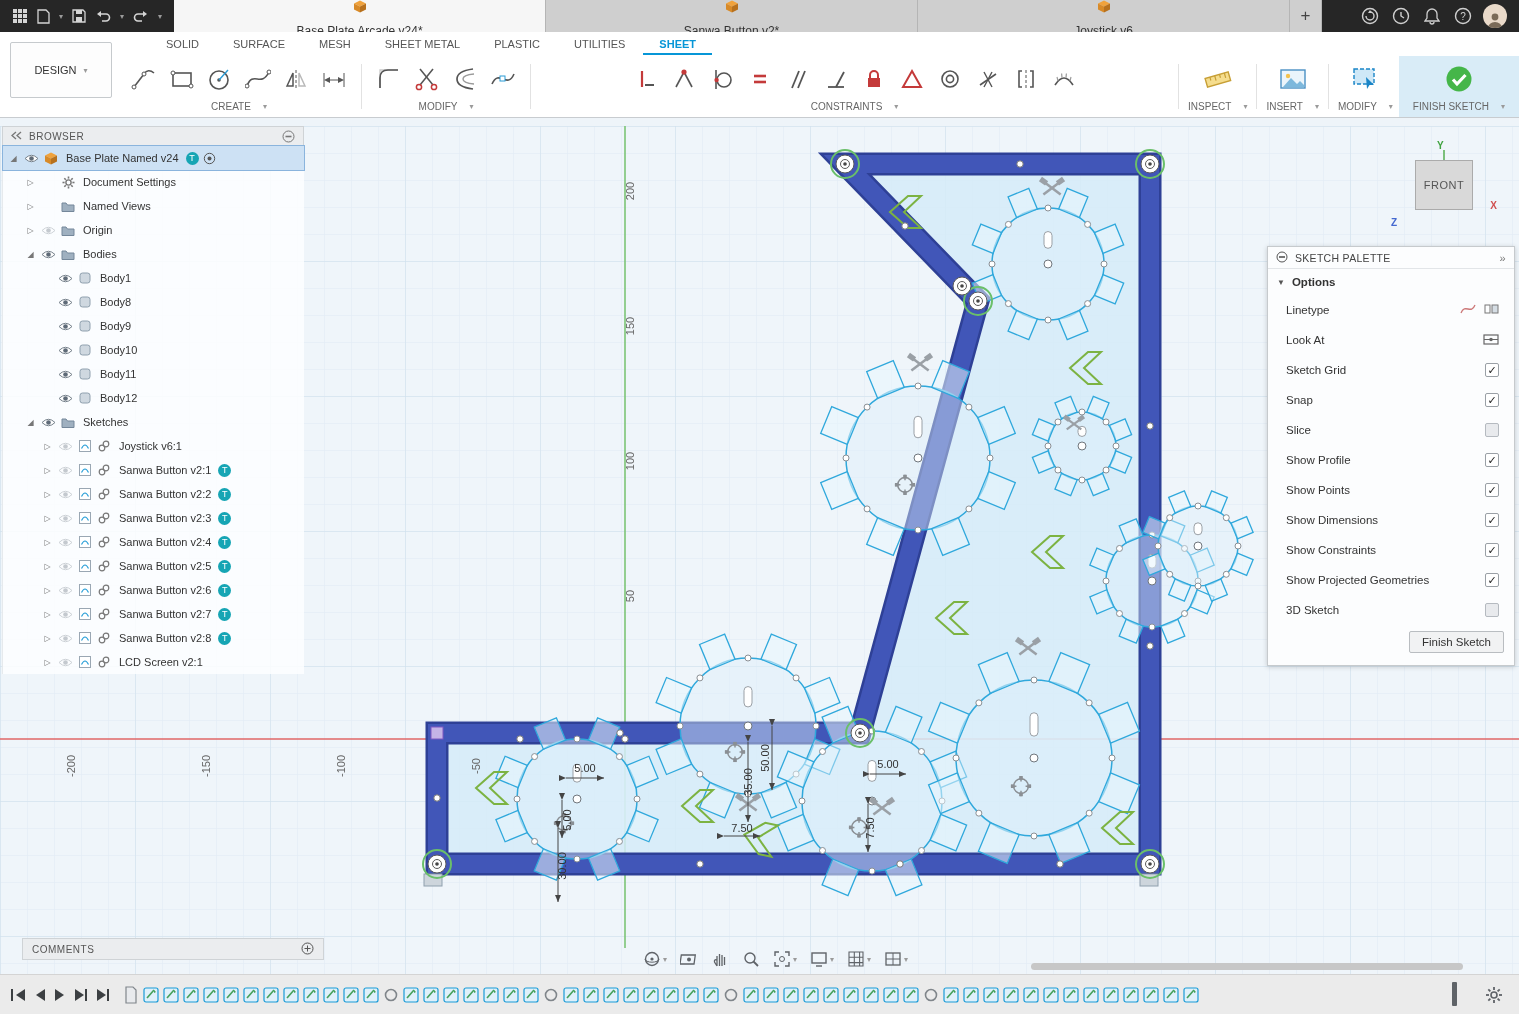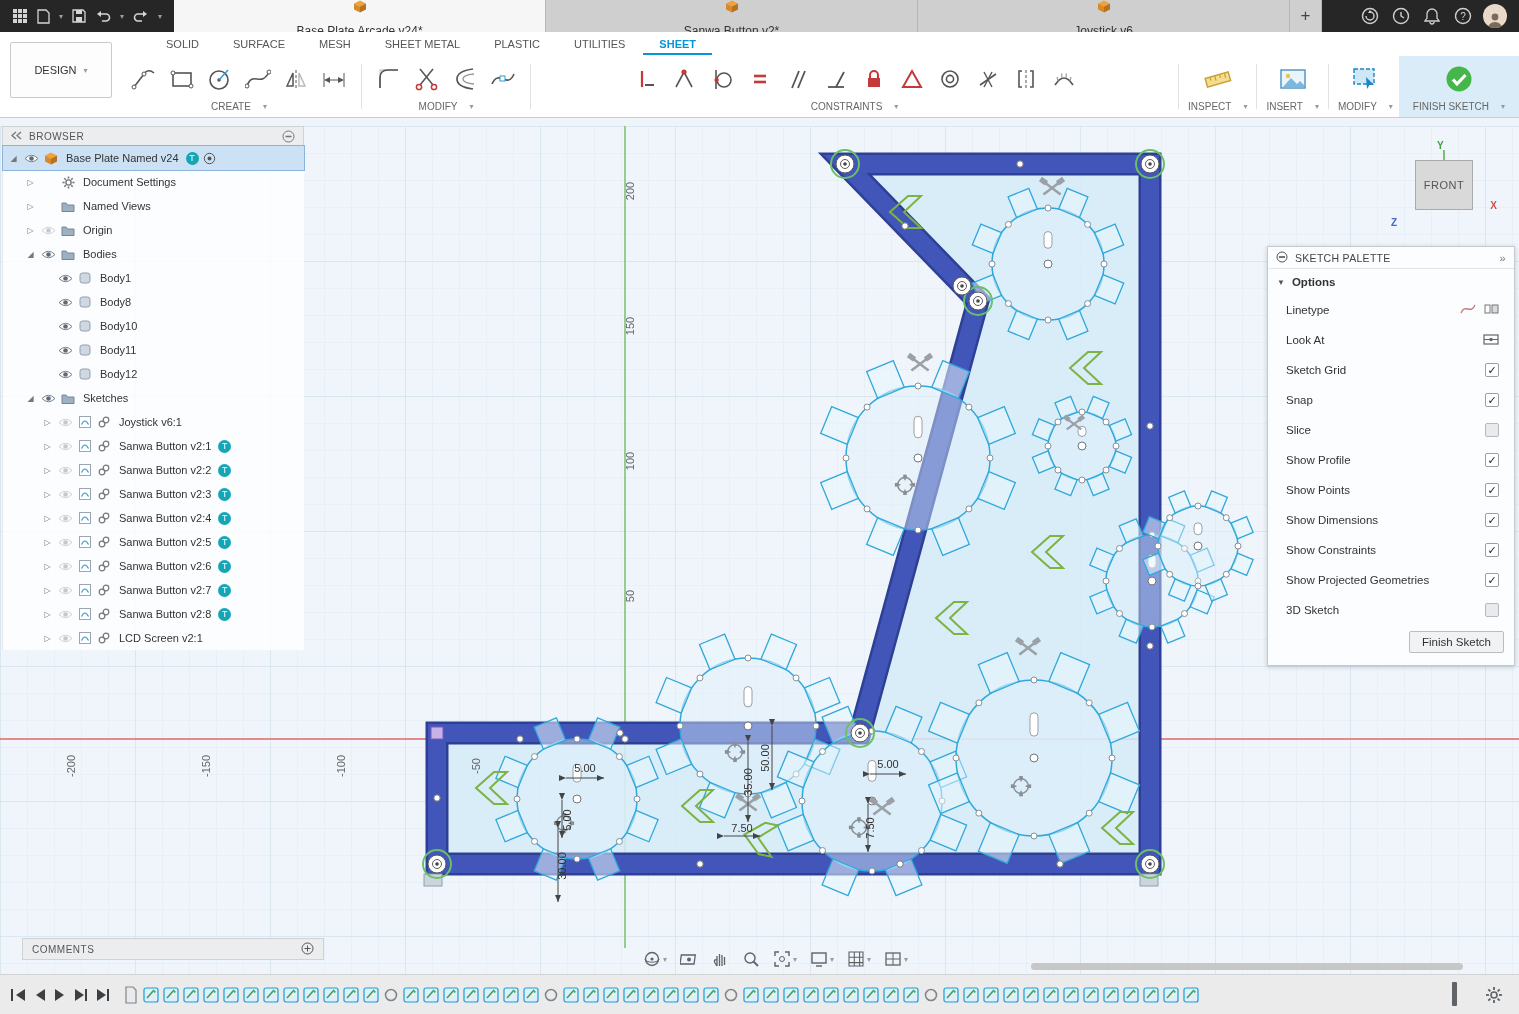--- a/index.html
+++ b/index.html
@@ -956,20 +956,35 @@
             <svg width="15" height="11">
               <path d="M1 5.5 Q7.5 -1 14 5.5 Q7.5 12 1 5.5Z" fill="#fff" stroke="#77828c"></path>
               <circle cx="7.5" cy="5.5" r="2.3" fill="#5f6b78"></circle>
             </svg>
           </span>
           <span class="ric">
             <svg width="12" height="12">
               <rect x="1" y="1" width="10" height="10" rx="2.5" fill="#cfd8e0" stroke="#8fa0ae"></rect>
             </svg>
           </span>
+          <span class="blabel">Body9</span>
+        </div>
+        <div class="brow" style="padding-left: 38px;">
+          <span class="exp"></span>
+          <span class="eyeb">
+            <svg width="15" height="11">
+              <path d="M1 5.5 Q7.5 -1 14 5.5 Q7.5 12 1 5.5Z" fill="#fff" stroke="#77828c"></path>
+              <circle cx="7.5" cy="5.5" r="2.3" fill="#5f6b78"></circle>
+            </svg>
+          </span>
+          <span class="ric">
+            <svg width="12" height="12">
+              <rect x="1" y="1" width="10" height="10" rx="2.5" fill="#cfd8e0" stroke="#8fa0ae"></rect>
+            </svg>
+          </span>
           <span class="blabel">Body10</span>
         </div>
         <div class="brow" style="padding-left: 38px;">
           <span class="exp"></span>
           <span class="eyeb">
             <svg width="15" height="11">
               <path d="M1 5.5 Q7.5 -1 14 5.5 Q7.5 12 1 5.5Z" fill="#fff" stroke="#77828c"></path>
               <circle cx="7.5" cy="5.5" r="2.3" fill="#5f6b78"></circle>
             </svg>
           </span>

